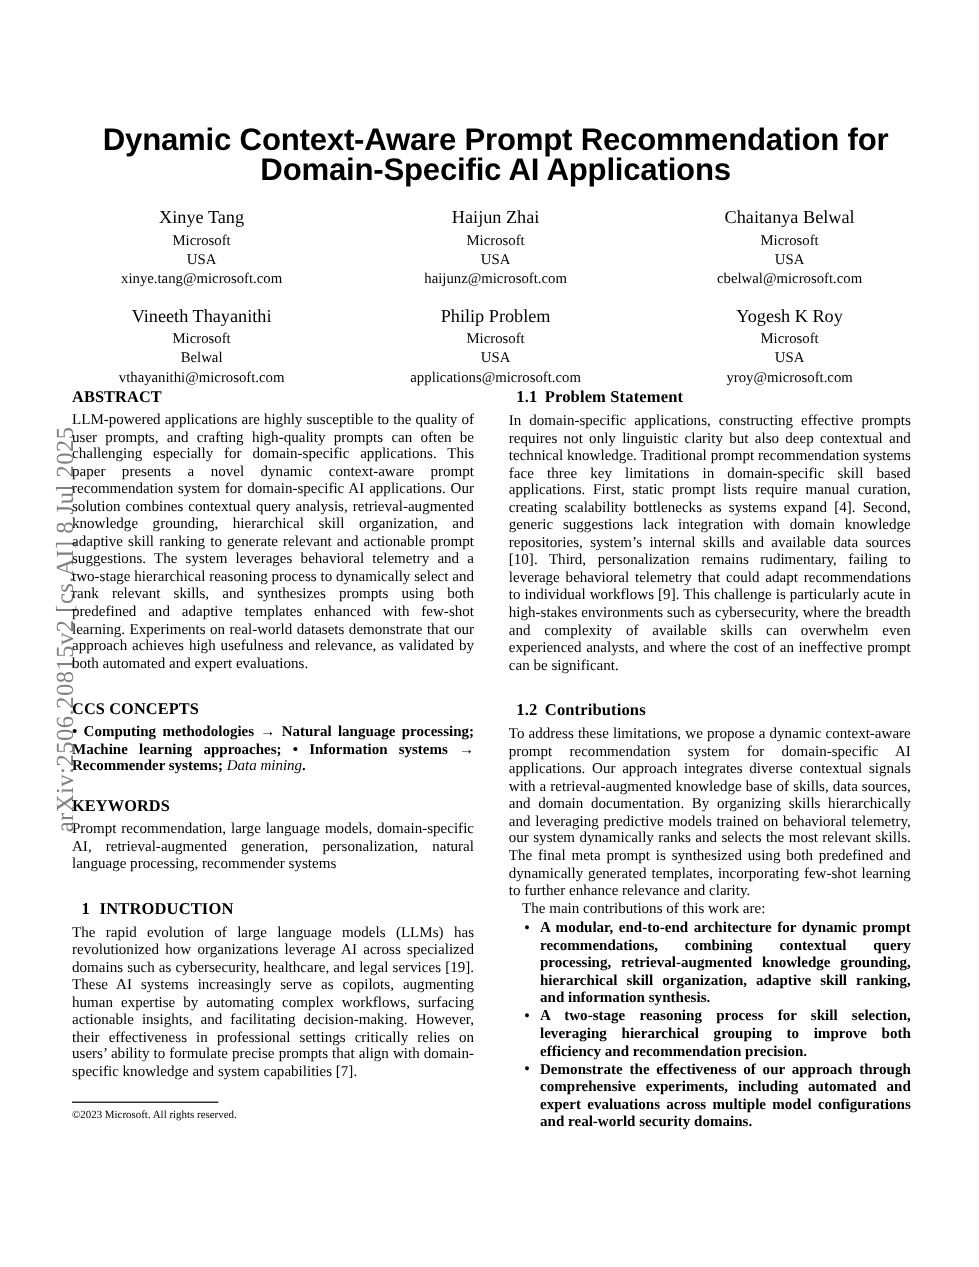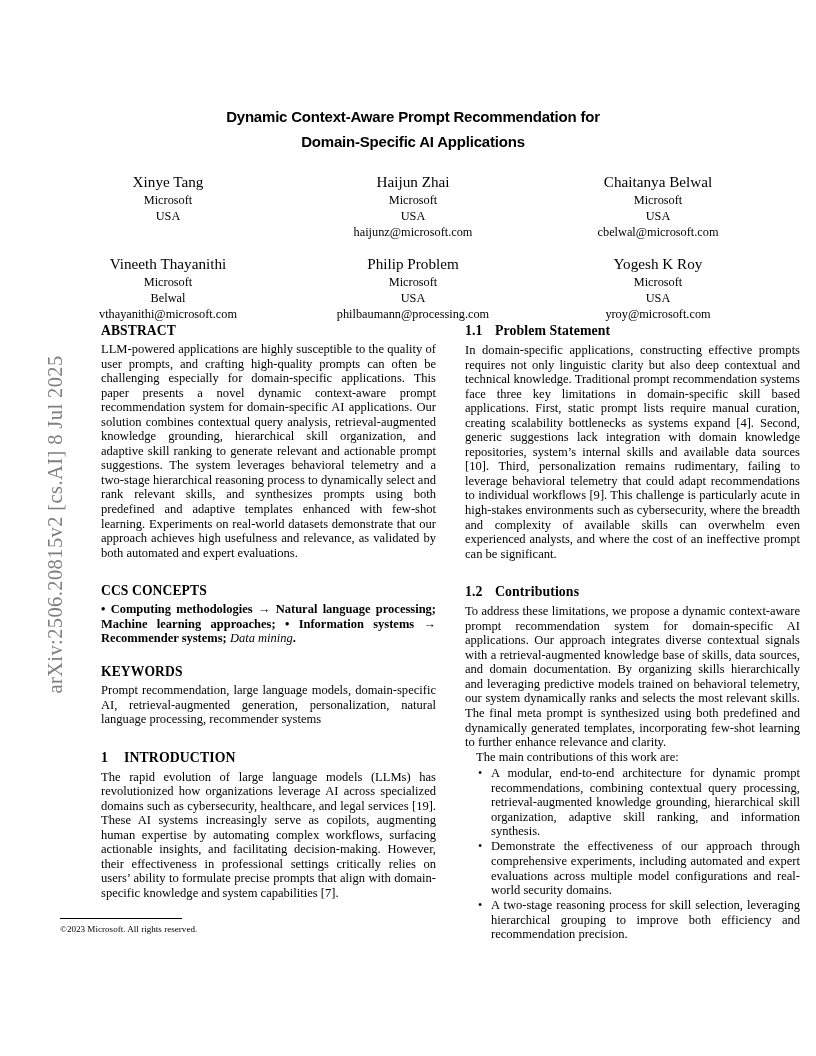--- a/index.html
+++ b/index.html
@@ -47,21 +47,21 @@
     width: 706px;
     height: 1056px;
   }
 
   
   .title {
     margin-top: 104px;
     text-align: center;
     font-family: "Liberation Sans", sans-serif;
     font-weight: bold;
-    font-size: 15px;
+    font-size: 26px;
     line-height: 25px;
     letter-spacing: -0.2px;
   }
   .title .line { display: block; }
 
   
   .authors {
     margin-top: 18px;
   }
   .author-row {
@@ -88,21 +88,20 @@
     line-height: 16.2px;
   }
 
   
   .columns {
     position: absolute;
     top: 322px;
     left: 0;
     width: 706px;
     height: 640px;
-    margin-left: 41px;
   }
   .col {
     position: absolute;
     top: 0;
     width: 335px;
   }
   .col-left  { left: 0; }
   .col-right { left: 364px; }
 
   h2.head {
@@ -113,20 +112,21 @@
     margin: 0 0 3px 0;
     letter-spacing: 0.1px;
   }
   h2.numbered {
     font-size: 13.8px;
     margin: 0 0 4px 0;
   }
   h2.numbered .num {
     display: inline-block;
     min-width: 23px;
+    text-align: center;
   }
   h2.sub .num { min-width: 30px; }
 
   p.body {
     margin: 0;
     font-size: 12.55px;
     line-height: 14.55px;
     text-align: justify;
     text-justify: inter-word;
     hyphens: auto;
@@ -146,20 +146,21 @@
   }
   .ccs .ital {
     font-weight: normal;
     font-style: italic;
   }
 
   ul.contrib {
     margin: 2px 0 0 0;
     padding-left: 26px;
     list-style: none;
+    font-weight: bold;
   }
   ul.contrib li {
     position: relative;
     font-size: 12.55px;
     line-height: 14.55px;
     text-align: justify;
     hyphens: auto;
     -webkit-hyphens: auto;
     margin-bottom: 0.5px;
   }
@@ -203,20 +204,21 @@
     <span class="line">Domain-Specific AI Applications</span>
   </div>
 
   <div class="authors">
 
     <div class="author-row">
       <div class="author">
         <span class="name">Xinye Tang</span>
         <span class="aff">Microsoft</span>
         <span class="country">USA</span>
+        <span class="email">xinye.tang@microsoft.com</span>
       </div>
       <div class="author">
         <span class="name">Haijun Zhai</span>
         <span class="aff">Microsoft</span>
         <span class="country">USA</span>
         <span class="email">haijunz@microsoft.com</span>
       </div>
       <div class="author">
         <span class="name">Chaitanya Belwal</span>
         <span class="aff">Microsoft</span>
@@ -229,21 +231,21 @@
       <div class="author">
         <span class="name">Vineeth Thayanithi</span>
         <span class="aff">Microsoft</span>
         <span class="country">Belwal</span>
         <span class="email">vthayanithi@microsoft.com</span>
       </div>
       <div class="author">
         <span class="name">Philip Problem</span>
         <span class="aff">Microsoft</span>
         <span class="country">USA</span>
-        <span class="email">philbaumann@processing.com</span>
+        <span class="email">applications@microsoft.com</span>
       </div>
       <div class="author">
         <span class="name">Yogesh K Roy</span>
         <span class="aff">Microsoft</span>
         <span class="country">USA</span>
         <span class="email">yroy@microsoft.com</span>
       </div>
     </div>
 
   </div>
@@ -278,22 +280,22 @@
       <p class="body">In domain-specific applications, constructing effective prompts requires not only linguistic clarity but also deep contextual and technical knowledge. Traditional prompt recommendation systems face three key limitations in domain-specific skill based applications. First, static prompt lists require manual curation, creating scalability bottlenecks as systems expand [4]. Second, generic suggestions lack integration with domain knowledge repositories, system’s internal skills and available data sources [10]. Third, personalization remains rudimentary, failing to leverage behavioral telemetry that could adapt recommendations to individual workflows [9]. This challenge is particularly acute in high-stakes environments such as cybersecurity, where the breadth and complexity of available skills can overwhelm even experienced analysts, and where the cost of an ineffective prompt can be significant.</p>
 
       <div class="gap-lg"></div>
 
       <h2 class="head numbered sub"><span class="num">1.2</span><span>Contributions</span></h2>
       <p class="body">To address these limitations, we propose a dynamic context-aware prompt recommendation system for domain-specific AI applications. Our approach integrates diverse contextual signals with a retrieval-augmented knowledge base of skills, data sources, and domain documentation. By organizing skills hierarchically and leveraging predictive models trained on behavioral telemetry, our system dynamically ranks and selects the most relevant skills. The final meta prompt is synthesized using both predefined and dynamically generated templates, incorporating few-shot learning to further enhance relevance and clarity.</p>
       <p class="body">The main contributions of this work are:</p>
 
       <ul class="contrib">
         <li>A modular, end-to-end architecture for dynamic prompt recommendations, combining contextual query processing, retrieval-augmented knowledge grounding, hierarchical skill organization, adaptive skill ranking, and information synthesis.</li>
+        <li>A two-stage reasoning process for skill selection, leveraging hierarchical grouping to improve both efficiency and recommendation precision.</li>
         <li>Demonstrate the effectiveness of our approach through comprehensive experiments, including automated and expert evaluations across multiple model configurations and real-world security domains.</li>
-        <li>A two-stage reasoning process for skill selection, leveraging hierarchical grouping to improve both efficiency and recommendation precision.</li>
       </ul>
 
     </div>
 
   </div>
 
   <div class="footnote">
     <div class="rule"></div>
     <div class="text">©2023 Microsoft. All rights reserved.</div>
   </div>

